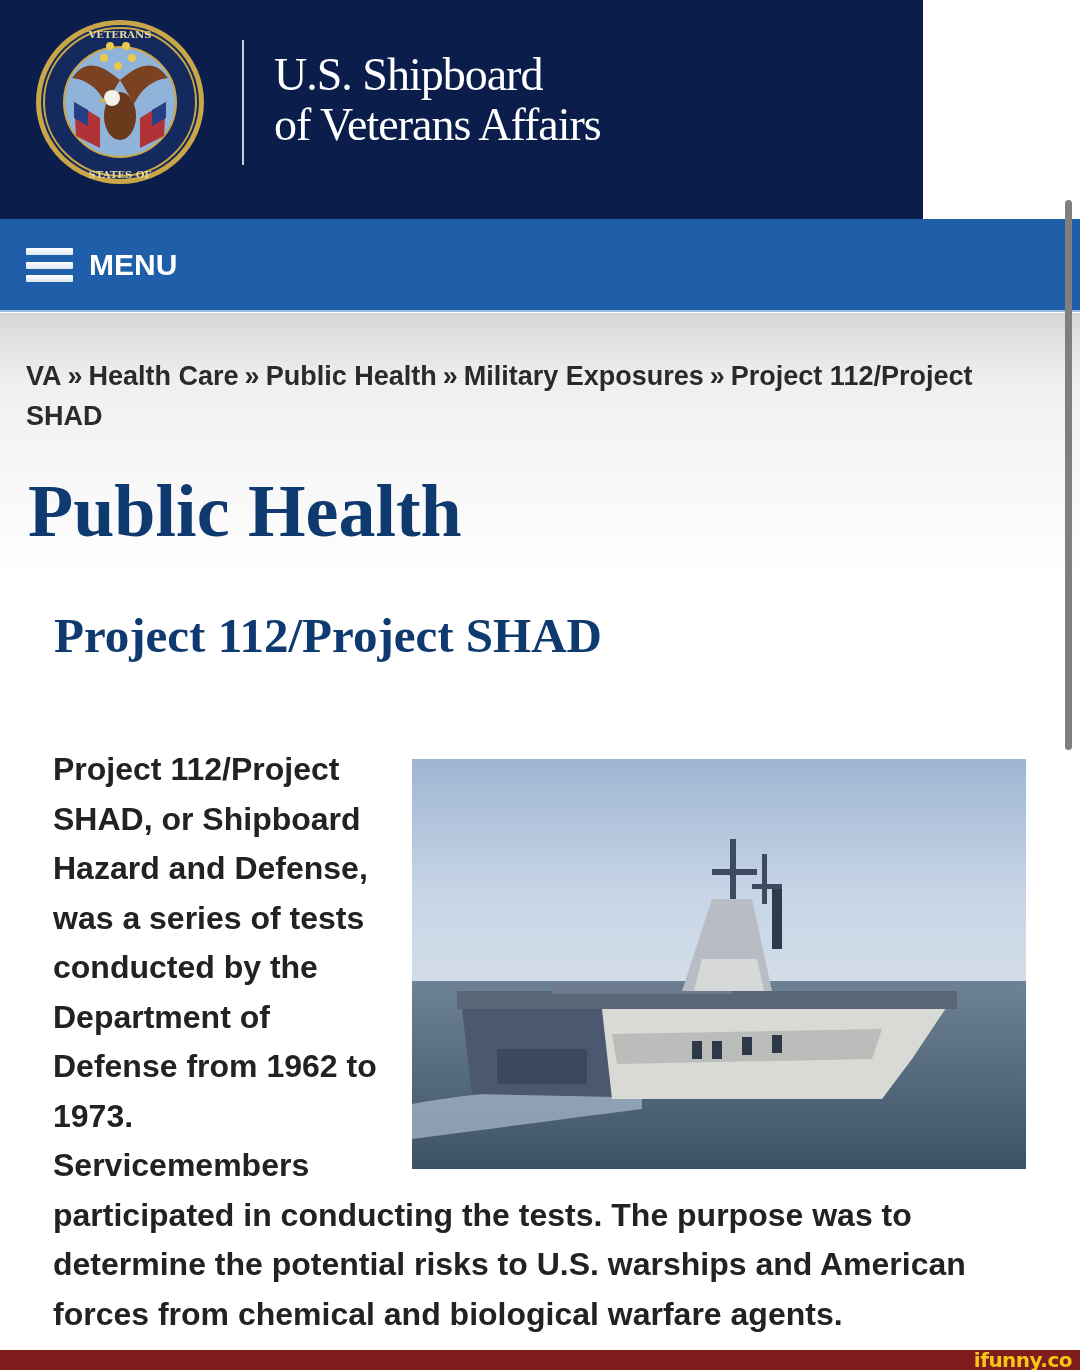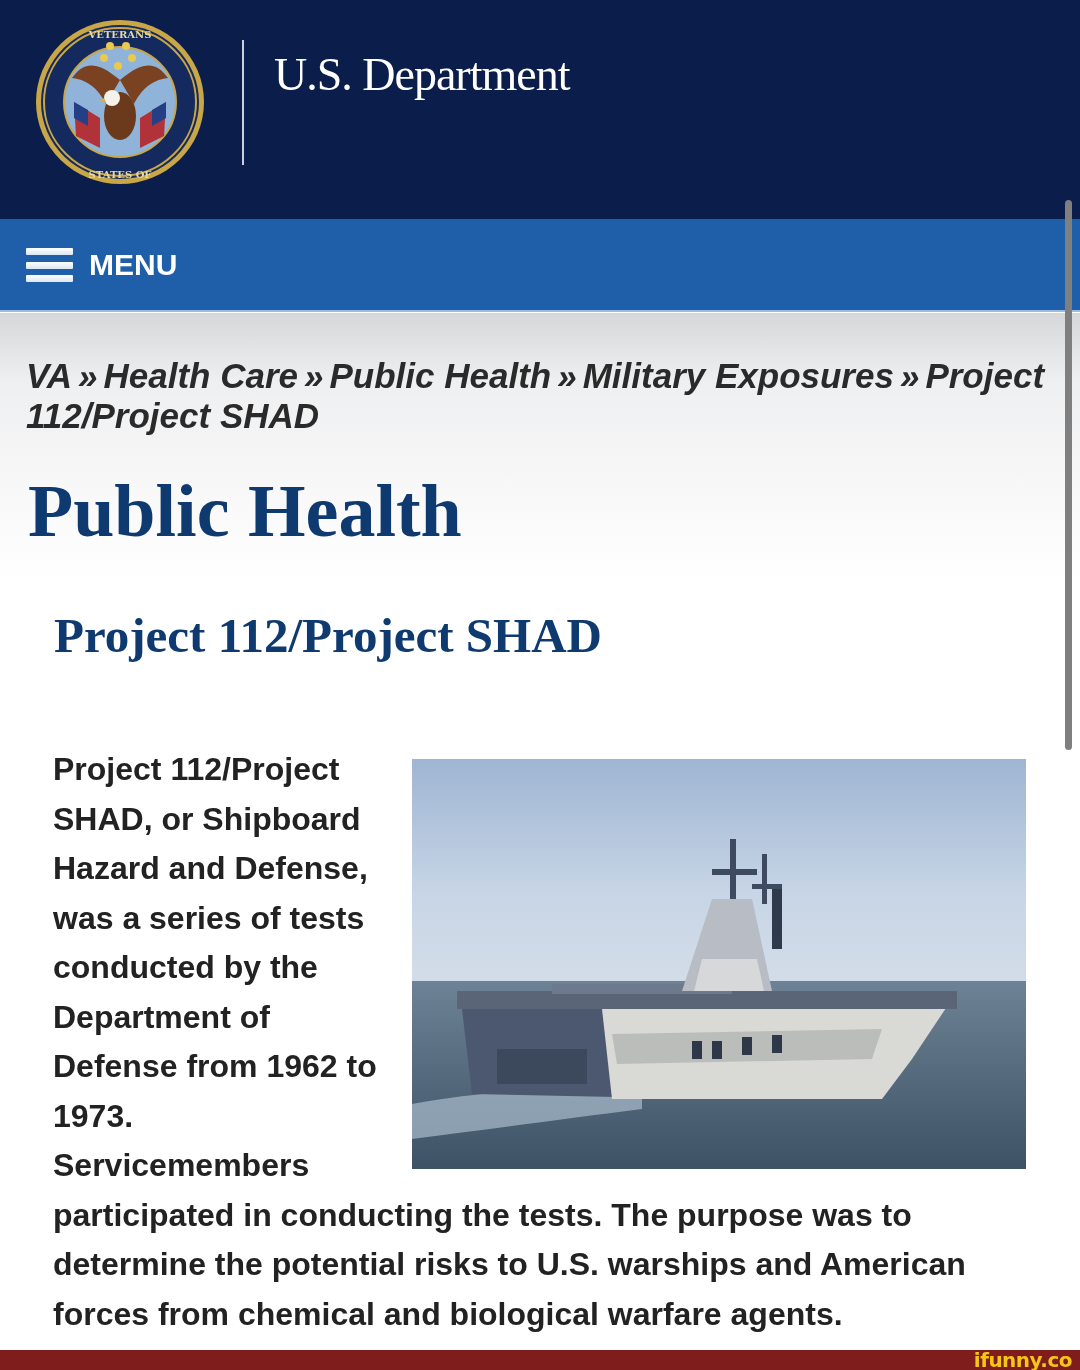--- a/index.html
+++ b/index.html
@@ -1,20 +1,20 @@
 <!DOCTYPE html>
 <html><head>
 <meta charset="utf-8">
 <style>
   * { box-sizing: border-box; margin: 0; padding: 0; }
   html, body { width: 1080px; height: 1370px; overflow: hidden; background: #ffffff; }
   body { position: relative; font-family: "Liberation Sans", sans-serif; }
 
   .header {
-    position: absolute; left: 0; top: 0; width: 1080px; height: 219px;
+    position: absolute; left: 0; top: 0; width: 923px; height: 219px;
     background: #0b1d4a;
   }
   .seal {
     position: absolute; left: 34px; top: 18px; width: 172px; height: 168px;
   }
   .seal svg { width: 100%; height: 100%; display: block; }
   .header-divider {
     position: absolute; left: 242px; top: 40px; width: 2px; height: 125px;
     background: #c9cfdc;
   }
@@ -38,21 +38,21 @@
   .hamburger { width: 47px; height: 34px; display: flex; flex-direction: column; justify-content: space-between; }
   .hamburger span { display: block; height: 7px; background: linear-gradient(#ffffff, #dbe6f3); border-radius: 1px; }
   .menu-label { color: #ffffff; font-weight: bold; font-size: 30px; letter-spacing: 0px; }
 
   .content-bg {
     position: absolute; left: 0; top: 313px; width: 1080px; height: 270px;
     background: linear-gradient(#d6d7d9 0%, #eeeff0 25%, #f7f7f8 60%, #ffffff 100%);
   }
   .breadcrumb {
     position: absolute; left: 26px; top: 356px; width: 1030px;
-    font-size: 35px; line-height: 40px; font-weight: bold; color: #2a2a2a; font-style: italic;
+    font-size: 27px; line-height: 40px; font-weight: bold; color: #2a2a2a;
   }
   .breadcrumb a { color: #2a2a2a; text-decoration: none; }
   .breadcrumb .sep { margin: 0 6px; }
 
   .page-title {
     position: absolute; left: 28px; top: 468px;
     font-family: "Liberation Serif", serif; font-size: 74px; line-height: 86px;
     color: #0e3a70;
   }
   .section-title {
@@ -110,21 +110,22 @@
       <path d="M86 62 C112 40 124 46 134 60 C116 62 106 74 100 86 Z" fill="#7a4220"></path>
       <ellipse cx="86" cy="98" rx="16" ry="24" fill="#6b3a1c"></ellipse>
       <circle cx="78" cy="80" r="8" fill="#f4f2ea"></circle>
       <path d="M70 80 L64 84 L72 84 Z" fill="#e0b030"></path>
       <text x="86" y="20" font-size="10" fill="#e7d9a6" text-anchor="middle" font-family="DejaVu Serif, serif" font-weight="bold">VETERANS</text>
       <text x="86" y="160" font-size="10" fill="#e7d9a6" text-anchor="middle" font-family="DejaVu Serif, serif" font-weight="bold">STATES OF</text>
     </svg>
   </div>
   <div class="header-divider"></div>
   <div class="brand">
-    <div>U.S. Department</div>
+    <div>U.S. Shipboard</div>
+    <div>of Veterans Affairs</div>
   </div>
 </div>
 
 <div class="menubar">
   <div class="menu-btn">
     <div class="hamburger">
       <span></span>
         <span></span>
         <span></span>
     </div>

